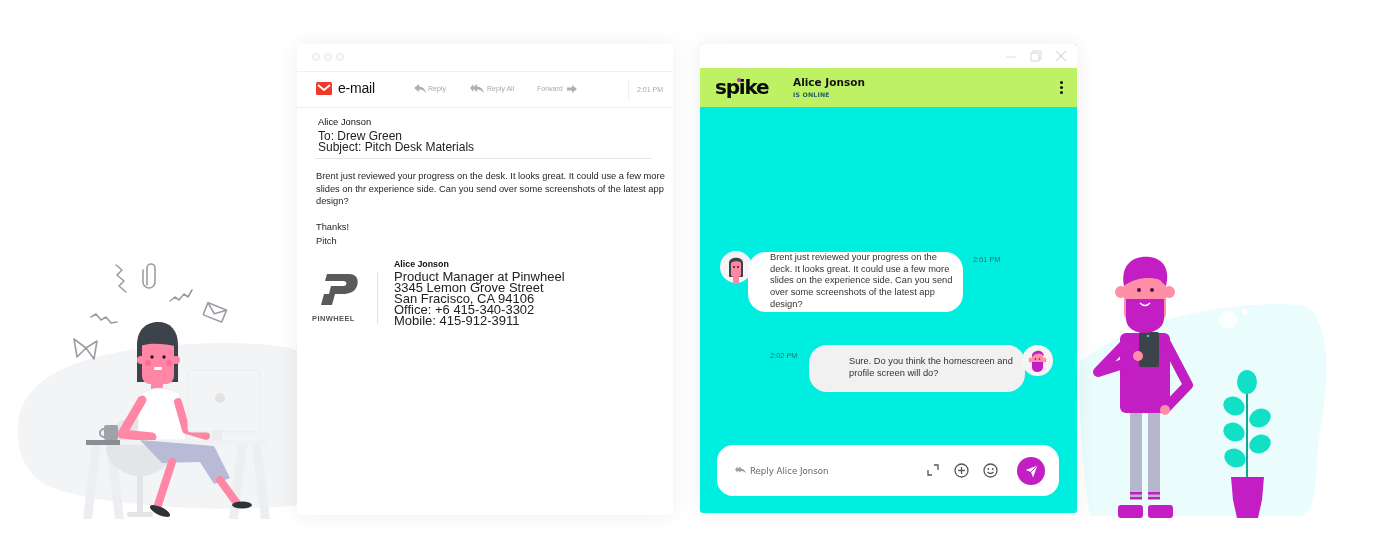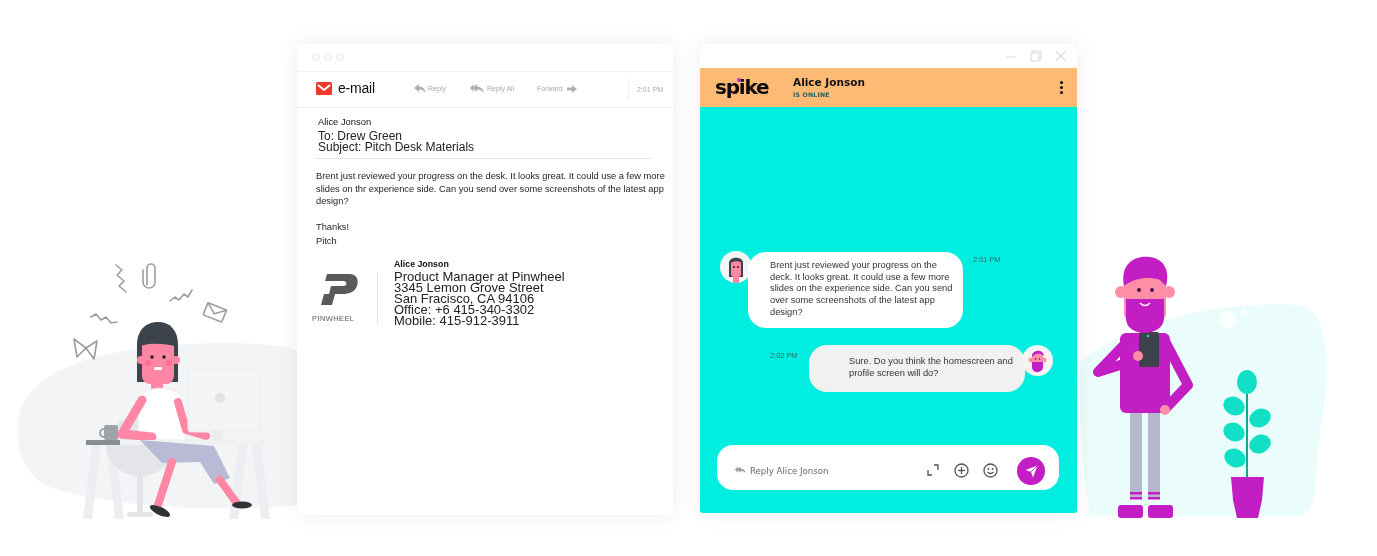--- a/index.html
+++ b/index.html
@@ -20,48 +20,48 @@
   .email-time { left: 340px; top: 14px; font-size: 7px; color: #aaa; }
   .email-vsep { left: 331px; top: 7px; width: 1px; height: 21px; background: #eee; }
 
   .from-name { left: 21px; top: 72px; font-size: 9.4px; color: #111; }
   .meta { font-size: 12px; color: #222; left: 21px; }
   .email-hr { left: 18px; top: 114px; width: 337px; height: 1px; background: #e6e6e6; }
   .email-body { left: 19px; top: 126px; width: 350px; font-size: 9.3px; line-height: 12.6px; color: #1e1e1e; }
   .email-closing { left: 19px; top: 177px; font-size: 9.3px; line-height: 13.5px; color: #1e1e1e; }
 
   .sig-logo { left: 18px; top: 228px; width: 46px; height: 36px; }
-  .sig-company { left: 15px; top: 270px; font-size: 7.5px; color: #555; letter-spacing: 0.4px; font-weight: normal; }
+  .sig-company { left: 15px; top: 270px; font-size: 7.5px; color: #555; letter-spacing: 0.4px; font-weight: bold; }
   .sig-vline { left: 80px; top: 228px; width: 1px; height: 52px; background: #e2e2e2; }
   .sig-name { left: 97px; top: 215px; font-size: 8.8px; font-weight: bold; color: #111; }
   .sig-lines { left: 97px; top: 227px; font-size: 13px; line-height: 11.1px; color: #222; }
 
   
   .chat-card { position: absolute; left: 700px; top: 44px; width: 377px; height: 469px; border-radius: 3px;
     background: #00eedf; box-shadow: 0 0 22px rgba(0,0,0,0.07); overflow: hidden; }
   .chat-titlebar { position: absolute; left: 0; top: 0; width: 100%; height: 24px; background: #fff; }
   .wc { position: absolute; top: 6px; width: 12px; height: 12px; }
-  .chat-header { position: absolute; left: 0; top: 24px; width: 100%; height: 39px; background: #fdba74; }
+  .chat-header { position: absolute; left: 0; top: 24px; width: 100%; height: 39px; background: #bef264; }
   .spike-logo { left: 15px; top: 7px; font-family: "DejaVu Sans", sans-serif; font-size: 20px; font-weight: bold;
     letter-spacing: -1.2px; color: #0b0b0b; line-height: 24px; }
   .spike-dot { left: 37px; top: 10px; width: 4px; height: 4px; border-radius: 50%; background: #b02cd6; }
   .contact-name { left: 93px; top: 8px; font-family: "DejaVu Sans", sans-serif; font-size: 10.5px; font-weight: bold; color: #111; }
   .contact-status { left: 93px; top: 23px; font-family: "DejaVu Sans", sans-serif; font-size: 6.2px; font-weight: bold; color: #28605c; letter-spacing: 0.2px; }
   .kebab { left: 360px; top: 13px; width: 4px; height: 14px; }
   .kebab i { display: block; width: 3px; height: 3px; border-radius: 50%; background: #111; margin-bottom: 2.2px; }
 
   .avatar { position: absolute; border-radius: 50%; background: #f4f4f4; overflow: hidden; }
   .bubble { position: absolute; border-radius: 18px; font-size: 9.3px; line-height: 11.7px; color: #333; }
-  .bubble-in { left: 48px; top: 208px; width: 215px; height: 76px; background: #fff; padding: 8px 0 0 22px; }
+  .bubble-in { left: 48px; top: 208px; width: 215px; height: 60px; background: #fff; padding: 0 0 0 22px; }
   .bubble-in span { display: block; width: 184px; }
   .bubble-out { left: 109px; top: 301px; width: 216px; height: 47px; background: #f1f1f1; padding: 11px 0 0 40px; }
   .bubble-out span { display: block; width: 180px; }
   .msg-time { font-size: 7.4px; color: #2e6f6a; }
 
-  .composer { position: absolute; left: 17px; top: 401px; width: 342px; height: 45px; background: #fff; border-radius: 16px; }
+  .composer { position: absolute; left: 17px; top: 401px; width: 342px; height: 51px; background: #fff; border-radius: 16px; }
   .composer-input { position: absolute; left: 33px; top: 18px; width: 160px; height: 16px; border: none; outline: none;
     background: transparent; font-family: "DejaVu Sans", sans-serif; font-size: 8.6px; color: #666; }
   .composer-input::placeholder { color: #666; }
   .send-btn { position: absolute; left: 300px; top: 12px; width: 28px; height: 28px; border-radius: 50%; background: #c31dc4;
     display: flex; align-items: center; justify-content: center; }
 </style>
 </head>
 <body>
 
 <svg class="illus" viewBox="0 0 1377 556" xmlns="http://www.w3.org/2000/svg">

